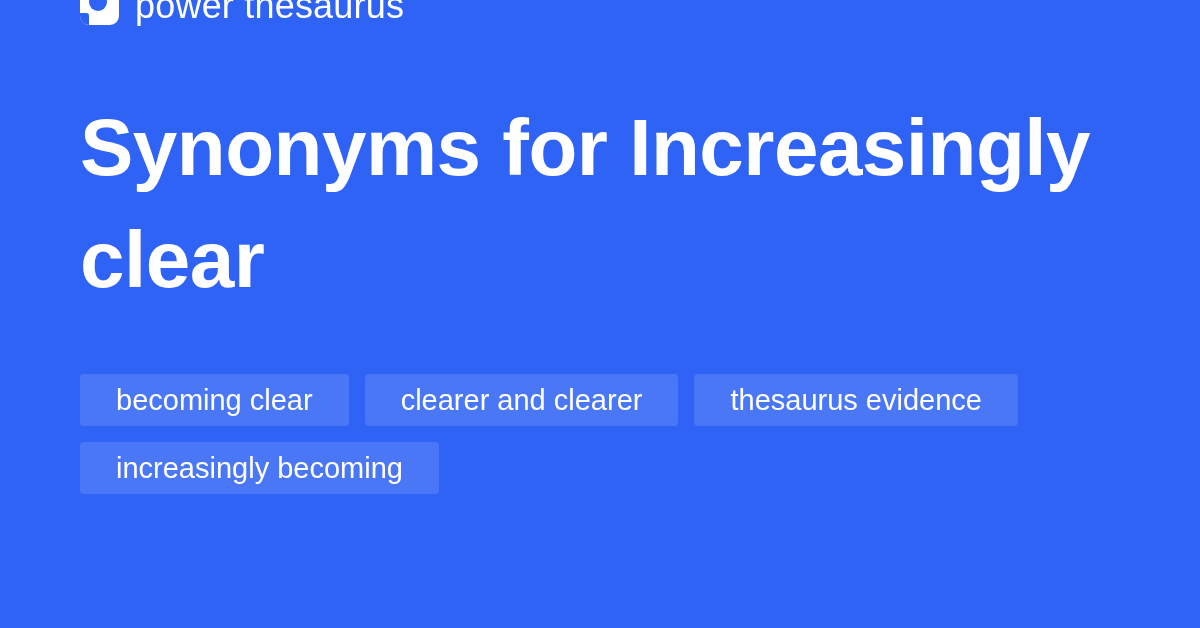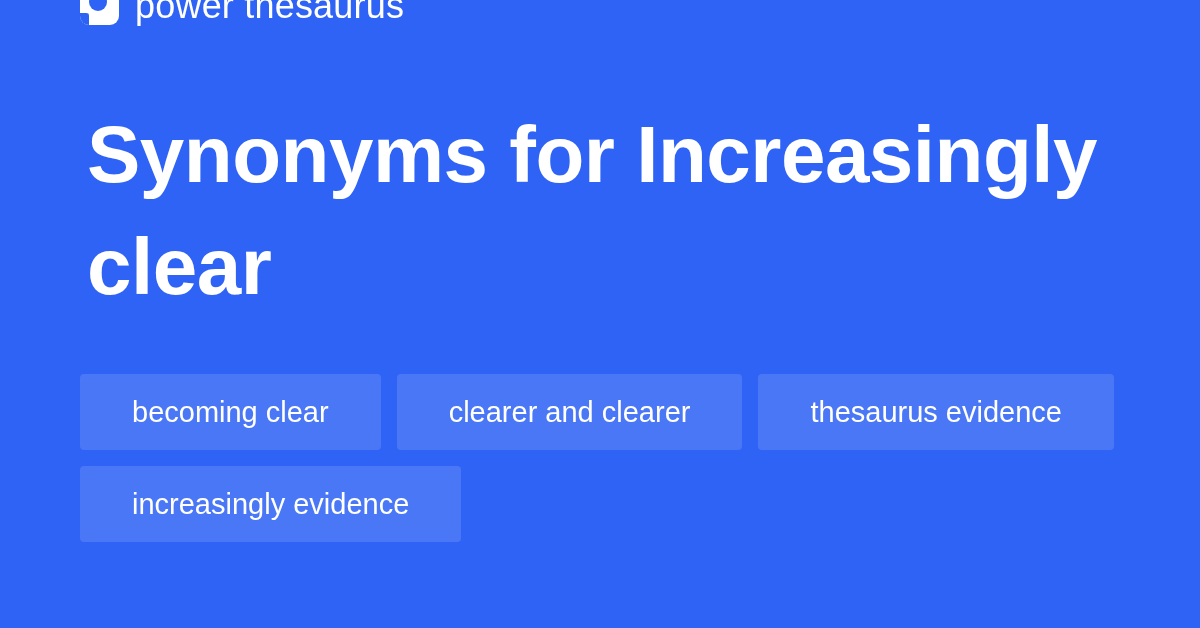--- a/index.html
+++ b/index.html
@@ -73,21 +73,21 @@
     letter-spacing: 0.2px;
     white-space: nowrap;
   }
 
   
   .headline {
     position: absolute;
     left: 80px;
     top: 92px;
     width: 1060px;
-    margin: 7px;
+    margin: 0;
     color: #ffffff;
     font-size: 80px;
     line-height: 112px;
     font-weight: 700;
     letter-spacing: -0.5px;
   }
 
   
   .tags {
     position: absolute;
@@ -95,23 +95,23 @@
     top: 374px;
     width: 1060px;
     display: flex;
     flex-wrap: wrap;
     gap: 16px;
   }
   .tag {
     background: #4a77f5;
     color: #ffffff;
     border-radius: 4px;
-    height: 76px;
+    height: 52px;
     box-sizing: border-box;
-    padding: 0 52px;
+    padding: 0 36px;
     display: flex;
     align-items: center;
     font-size: 29px;
     line-height: 34px;
     font-weight: 400;
     white-space: nowrap;
   }
 </style>
 </head>
 <body>
@@ -126,16 +126,16 @@
     </span>
     <span class="brand-name">power thesaurus</span>
   </div>
 
   <h1 class="headline">Synonyms for Increasingly clear</h1>
 
   <div class="tags">
     <span class="tag">becoming clear</span>
     <span class="tag">clearer and clearer</span>
     <span class="tag">thesaurus evidence</span>
-    <span class="tag">increasingly evidence</span>
+    <span class="tag">increasingly becoming</span>
   </div>
 
 </div>
 
 </body></html>

